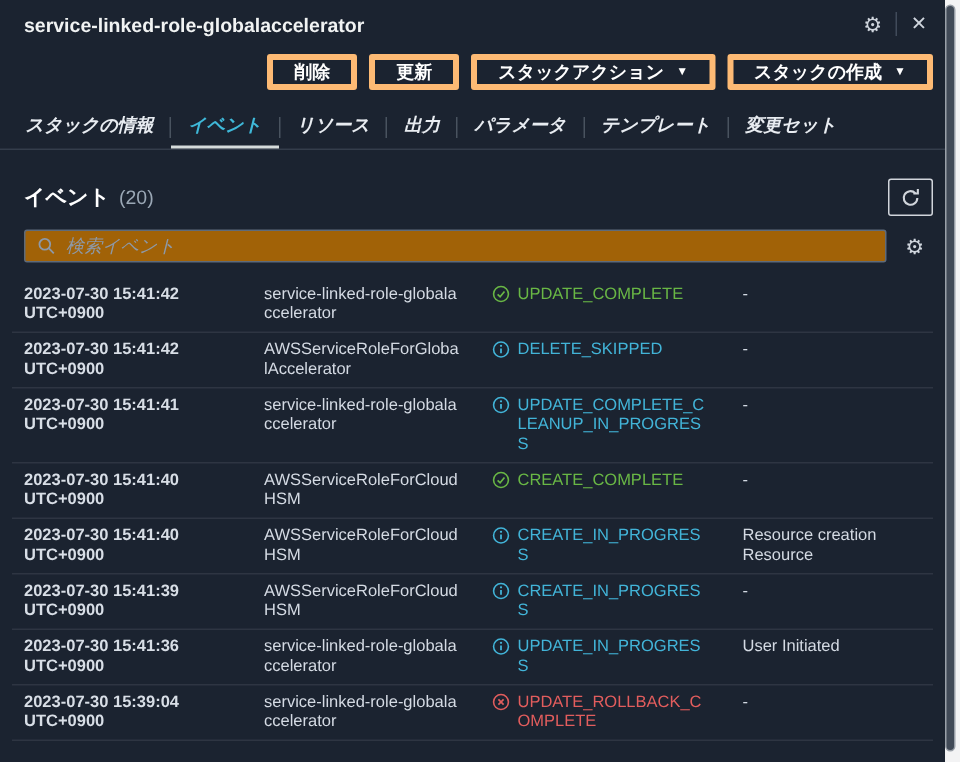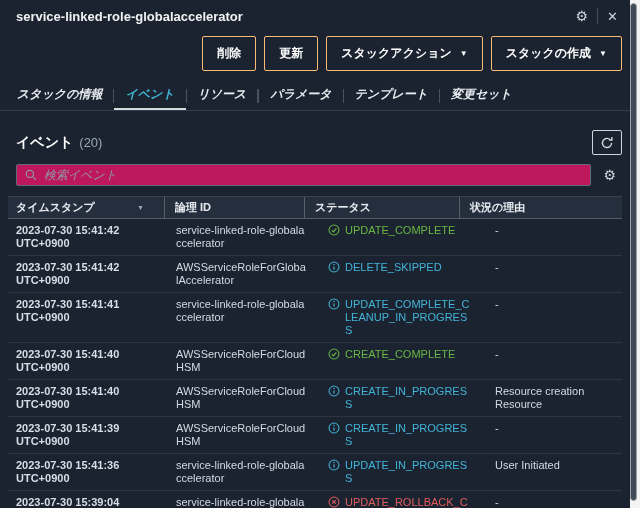--- a/index.html
+++ b/index.html
@@ -15,22 +15,22 @@
   .titlebar { display:flex; align-items:center; height:30px; padding:2px 12px 0 16px; }
   .stack-title { font-size:13px; font-weight:700; color:#f1f3f3; }
   .titlebar-right { margin-left:auto; display:flex; align-items:center; gap:9px; }
   .icon-gear { font-size:14px; color:#cfd5dd; line-height:1; cursor:pointer; }
   .v-div { width:1px; height:16px; background:#414b5a; }
   .icon-close { font-size:13px; color:#cfd5dd; font-weight:700; cursor:pointer; }
 
   
   .actions { display:flex; justify-content:flex-end; gap:8px; padding:6px 8px 8px 0; }
   .btn {
-    border:1px solid #fdba74; border-radius:2px; background:transparent;
-    color:#fff; font-weight:700; font-size:12px; height:35px;
+    border:4px solid #fdba74; border-radius:2px; background:transparent;
+    color:#fff; font-weight:700; font-size:12px; height:24px;
     display:flex; align-items:center; gap:8px; padding:0 14px; cursor:pointer;
     font-family:inherit;
   }
   .btn .caret { font-size:8px; line-height:1; }
 
   
   .tabs { display:flex; align-items:stretch; height:30px; margin-top:2px;
           padding-left:6px; border-bottom:1px solid #343d4b; }
   .tab { display:flex; align-items:center; padding:0 11px; font-size:12px;
          font-weight:700; color:#e8ecf1; cursor:pointer; border-bottom:2px solid transparent;font-style:italic; }
@@ -41,21 +41,21 @@
   .panel { margin-top:13px; }
   .panel-header { display:flex; align-items:center; padding:6px 8px 4px 16px; }
   .panel-title { font-size:14px; font-weight:700; color:#fff; }
   .panel-count { font-size:13px; color:#9aa7b5; margin-left:6px; }
   .refresh-btn { margin-left:auto; width:30px; height:25px; border:1px solid #d1d5db;
     border-radius:2px; background:transparent; display:flex; align-items:center;
     justify-content:center; cursor:pointer; }
 
   .search-row { display:flex; align-items:center; gap:12px; padding:5px 14px 0 16px; }
   .search-box { flex:1; display:flex; align-items:center; gap:7px;
-    background:#be185d; border:1px solid #5f6b7a; border-radius:2px;
+    background:#a16207; border:1px solid #5f6b7a; border-radius:2px;
     height:22px; padding:0 8px; }
   .search-box input { flex:1; background:transparent; border:none; outline:none;
     color:#d4dae3; font-size:12px; font-family:inherit; }
   .search-box input::placeholder { color:#8d99a8; font-style:italic; }
 
   
   .table { margin:10px 8px 0 8px; }
   .grid-row { display:grid; grid-template-columns:148px 140px 155px 1fr; padding-left:8px; }
   .thead { background:#252e3d; border-top:1px solid #39424f; border-bottom:1px solid #545b66;
     height:23px; align-items:center; font-size:11px; font-weight:700; color:#e8ecf1; }
@@ -111,20 +111,21 @@
       </button>
     </div>
 
   <div class="tabs" id="tabs-row">
       <span class="tab">スタックの情報</span>
       <span class="tab-sep"></span>
       <span class="tab active">イベント</span>
       <span class="tab-sep"></span>
       <span class="tab">リソース</span>
       <span class="tab-sep"></span>
+      <span class="tab">出力</span>
       <span class="tab-sep"></span>
       <span class="tab">パラメータ</span>
       <span class="tab-sep"></span>
       <span class="tab">テンプレート</span>
       <span class="tab-sep"></span>
       <span class="tab">変更セット</span>
     </div>
 
   <div class="panel">
     <div class="panel-header">
@@ -143,35 +144,20 @@
         <svg width="12" height="12" viewBox="0 0 16 16">
           <circle cx="6.5" cy="6.5" r="4.8" fill="none" stroke="#8d99a8" stroke-width="1.6"></circle>
           <line x1="10.2" y1="10.2" x2="14.5" y2="14.5" stroke="#8d99a8" stroke-width="1.6"></line>
         </svg>
         <input type="text" placeholder="検索イベント" style="">
       </div>
       <span class="icon-gear">⚙</span>
     </div>
 
     <div class="table">
-      <div class="grid-row thead">
-        <div class="th">
-          <span>タイムスタンプ</span>
-          <span class="sort-caret">▼</span>
-        </div>
-        <div class="th">
-          <span>論理 ID</span>
-        </div>
-        <div class="th">
-          <span>ステータス</span>
-        </div>
-        <div class="th">
-          <span>状況の理由</span>
-        </div>
-      </div>
       <div id="table-body">
           <div class="grid-row trow">
             <div class="td ts">2023-07-30 15:41:42 UTC+0900</div>
             <div class="td lid">service-linked-role-globalaccelerator</div>
             <div class="td status st-success">
               <svg class="status-icon" width="12" height="12" viewBox="0 0 16 16">
                 <circle cx="8" cy="8" r="6.6" fill="none" stroke="#69b745" stroke-width="1.4"></circle>
                 <path d="M5 8.3 L7.2 10.5 L11.1 5.7" fill="none" stroke="#69b745" stroke-width="1.5"></path>
               </svg>
               <span class="stxt">UPDATE_COMPLETE</span>

